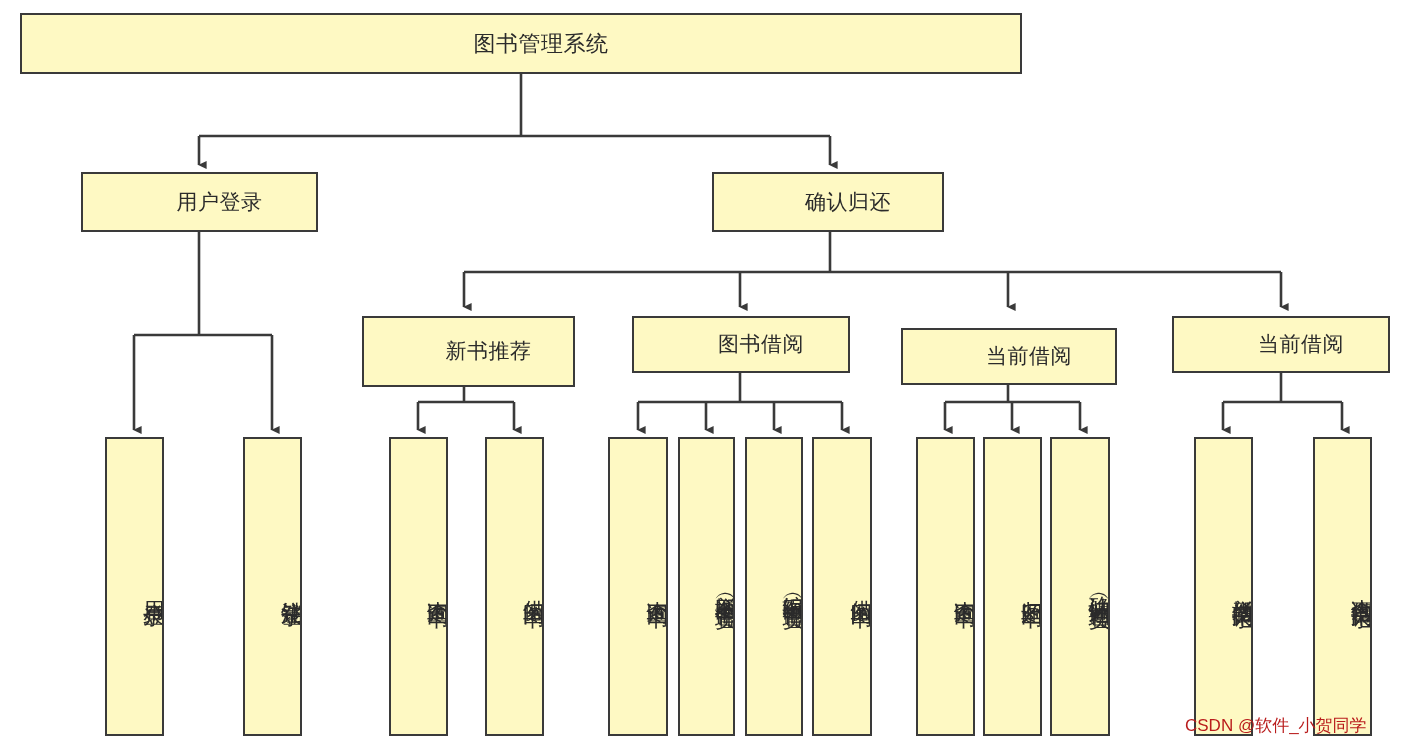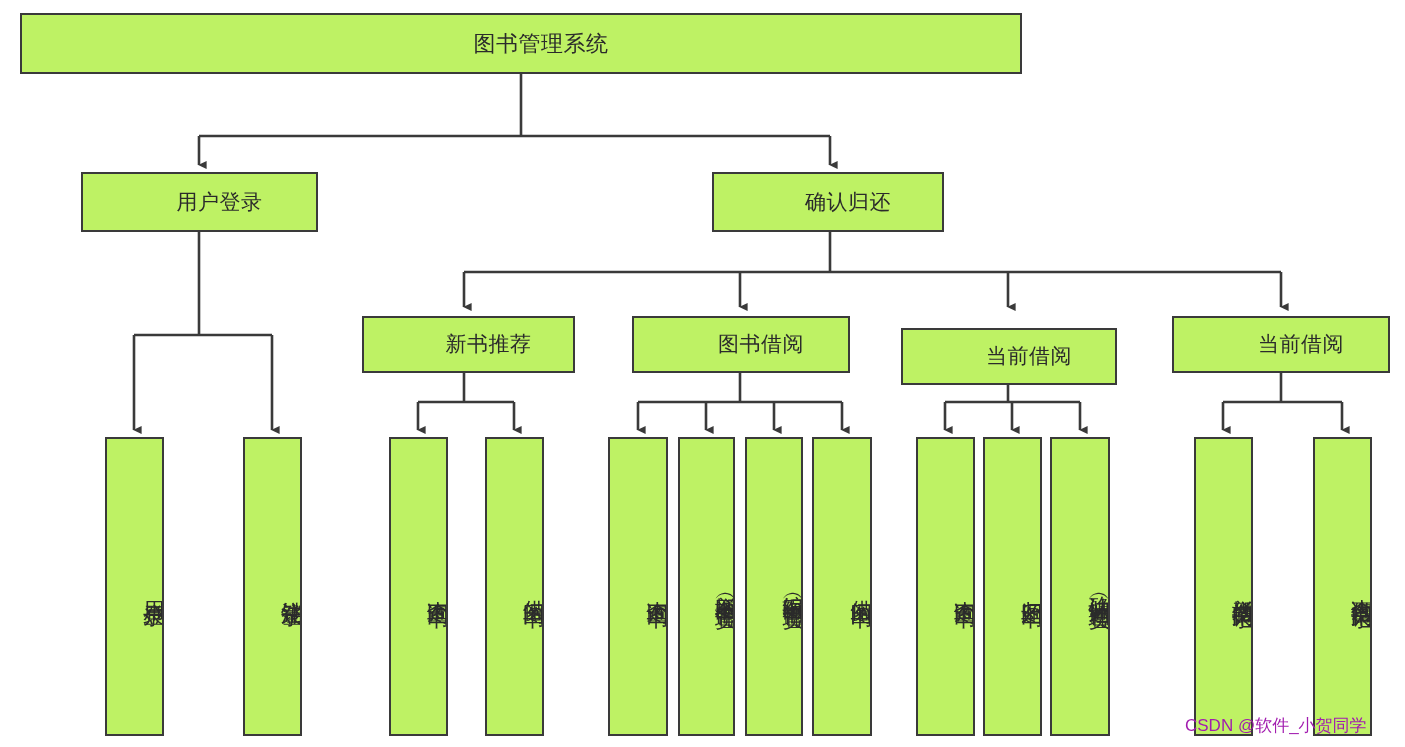--- a/index.html
+++ b/index.html
@@ -20,21 +20,21 @@
   #diagram-svg {
     position: absolute;
     left: 0;
     top: 0;
     width: 1405px;
     height: 747px;
   }
   .node-box {
     position: absolute;
     box-sizing: border-box;
-    background: #bef264;
+    background: #fef9c3;
     border: 2.5px solid #3a3a3a;
     display: flex;
     align-items: center;
     justify-content: center;
     overflow: hidden;
     padding-left: 40px;
   }
   .node-label {
     color: #2b2b2b;
     font-size: 21px;
@@ -51,21 +51,21 @@
     line-height: 1.05;
   }
   .node-box.root .node-label { font-size: 22px; }
   .node-box.level1 .node-label { font-size: 21px; }
   .node-box.level2 .node-label { font-size: 21px; }
   .watermark {
     position: absolute;
     left: 1185px;
     top: 714px;
     font-size: 17px;
-    color: #a21caf;
+    color: #b91c1c;
     white-space: nowrap;
     user-select: none;
   }
 </style>
 </head>
 <body>
 
 <div id="canvas">
 
   <svg id="diagram-svg" viewBox="0 0 1405 747" xmlns="http://www.w3.org/2000/svg">
@@ -125,21 +125,21 @@
     <span class="node-label">图书管理系统</span>
   </div>
 
   <div class="node-box level1" style="left:81px; top:172px; width:237px; height:60px;">
     <span class="node-label">用户登录</span>
   </div>
   <div class="node-box level1" style="left:712px; top:172px; width:232px; height:60px;">
     <span class="node-label">确认归还</span>
   </div>
 
-  <div class="node-box level2" style="left:362px; top:316px; width:213px; height:57px;">
+  <div class="node-box level2" style="left:362px; top:316px; width:213px; height:71px;">
     <span class="node-label">新书推荐</span>
   </div>
   <div class="node-box level2" style="left:632px; top:316px; width:218px; height:57px;">
     <span class="node-label">图书借阅</span>
   </div>
   <div class="node-box level2" style="left:901px; top:328px; width:216px; height:57px;">
     <span class="node-label">当前借阅</span>
   </div>
   <div class="node-box level2" style="left:1172px; top:316px; width:218px; height:57px;">
     <span class="node-label">当前借阅</span>

